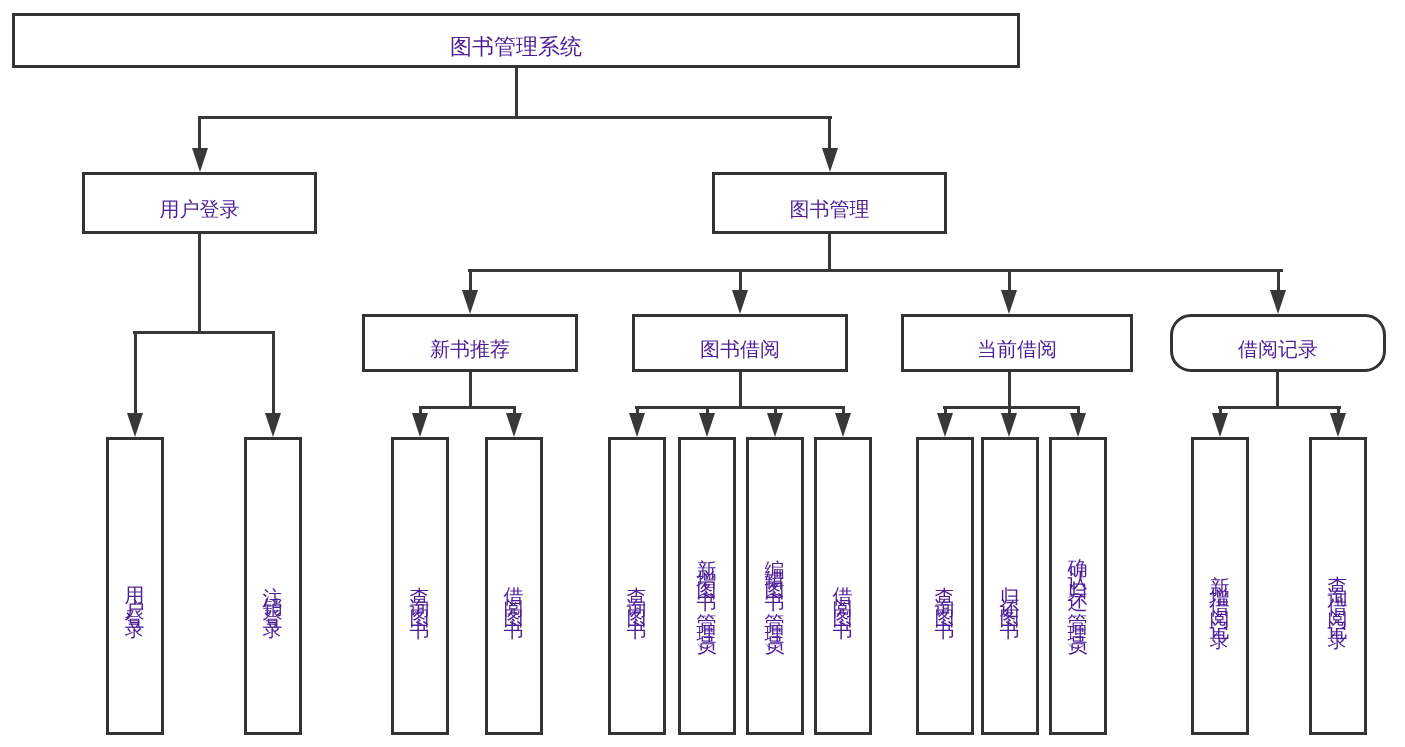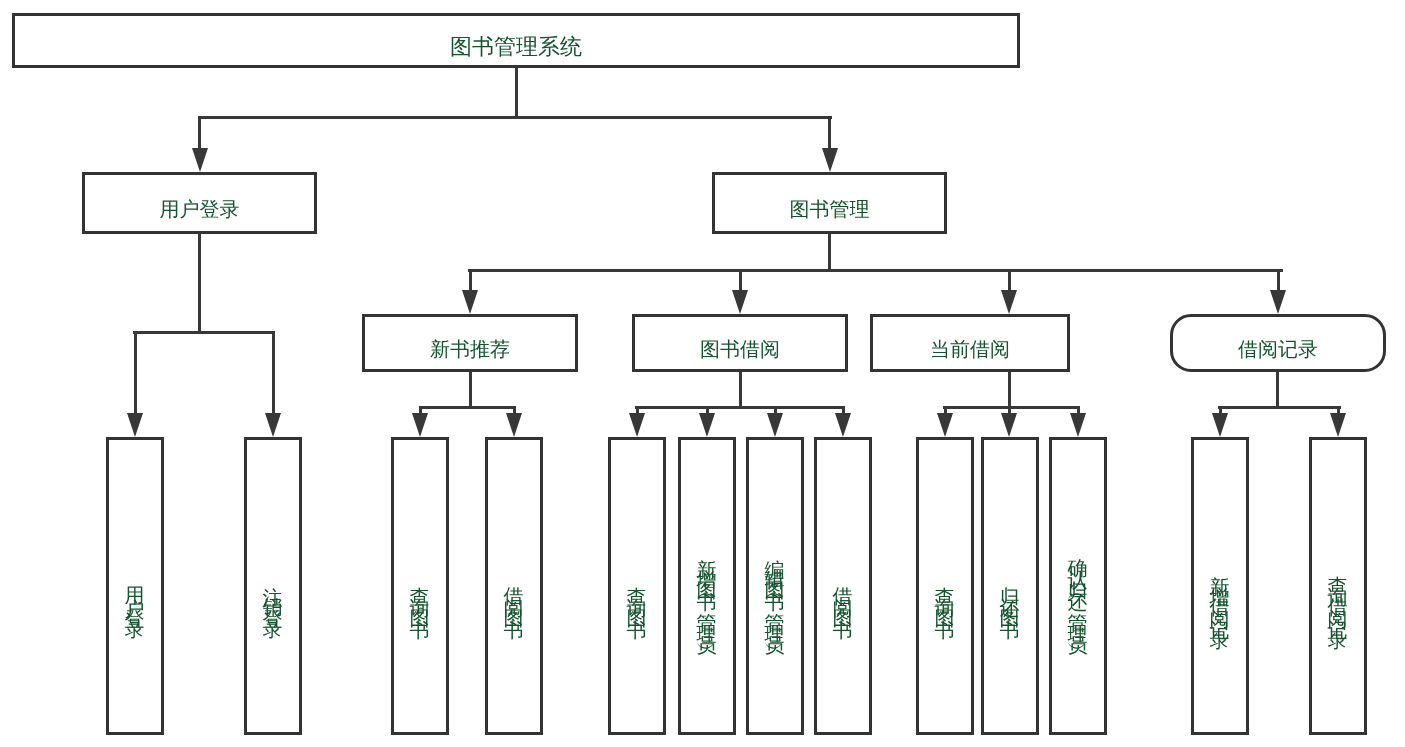--- a/index.html
+++ b/index.html
@@ -4,21 +4,21 @@
 <style>
   html,body{margin:0;padding:0;background:#ffffff;}
   .stage{
     position:relative;width:1405px;height:747px;background:#ffffff;overflow:hidden;
     font-family:"Liberation Sans", sans-serif;color:#3f3f3f;
   }
   .node{
     position:absolute;box-sizing:border-box;background:#ffffff;border:3px solid #333333;
     display:flex;align-items:center;justify-content:center;
   }
-  .node .lbl{font-size:20px;color:#14532d;white-space:nowrap;margin-top:13px;}
+  .node .lbl{font-size:20px;color:#4c1d95;white-space:nowrap;margin-top:13px;}
   .root .lbl{font-size:22px;}
   .vnode{top:437px;width:58px;height:298px;}
   .vnode .lbl{
     writing-mode:vertical-rl;text-orientation:mixed;
     font-size:20px;letter-spacing:11px;line-height:1;white-space:normal;
   }
   .line{position:absolute;background:#383838;}
   .tri{
     position:absolute;width:0;height:0;
     border-left:8px solid transparent;border-right:8px solid transparent;
@@ -69,21 +69,21 @@
   <div class="tri" style="left:1001px;top:290px;"></div>
   <div class="line" style="left:1277px;top:269px;width:3px;height:23px;"></div>
   <div class="tri" style="left:1270px;top:290px;"></div>
 
   <div class="node" style="left:362px;top:314px;width:216px;height:58px;">
     <span class="lbl">新书推荐</span>
   </div>
   <div class="node" style="left:632px;top:314px;width:216px;height:58px;">
     <span class="lbl">图书借阅</span>
   </div>
-  <div class="node" style="left:870px;top:314px;width:200px;height:58px;">
+  <div class="node" style="left:901px;top:314px;width:232px;height:58px;">
     <span class="lbl">当前借阅</span>
   </div>
   <div class="node" style="left:1170px;top:314px;width:216px;height:58px;border-radius:21px;">
     <span class="lbl">借阅记录</span>
   </div>
 
   <div class="line" style="left:469px;top:372px;width:3px;height:37px;"></div>
   <div class="line" style="left:419px;top:406px;width:97px;height:3px;"></div>
   <div class="line" style="left:419px;top:406px;width:3px;height:9px;"></div>
   <div class="tri" style="left:412px;top:413px;"></div>

